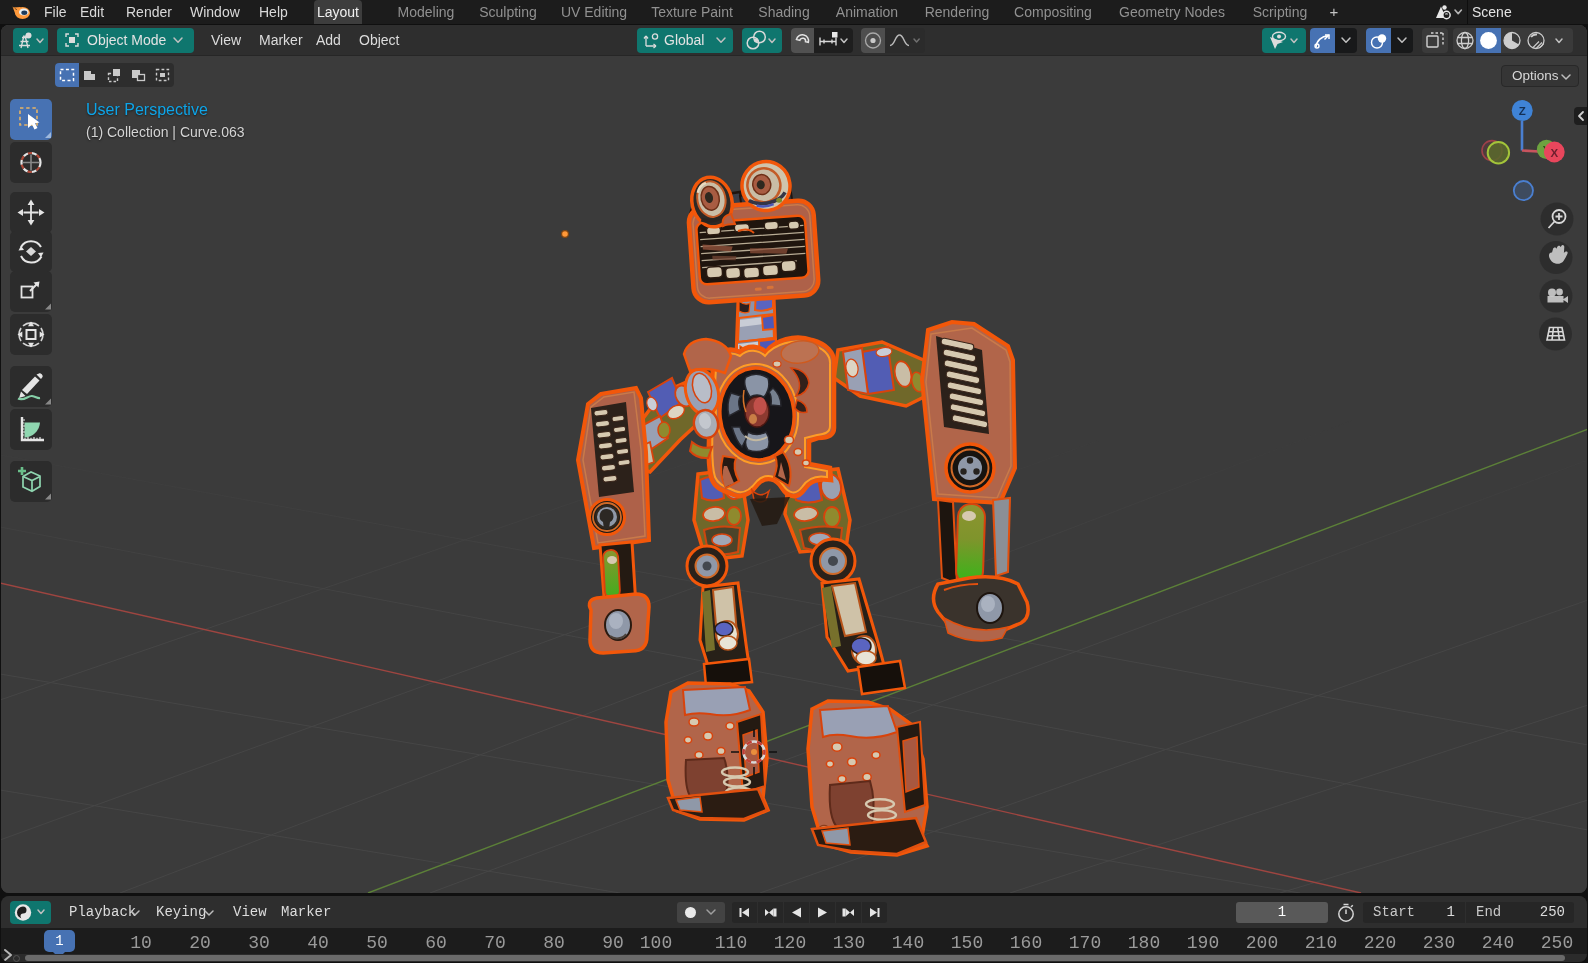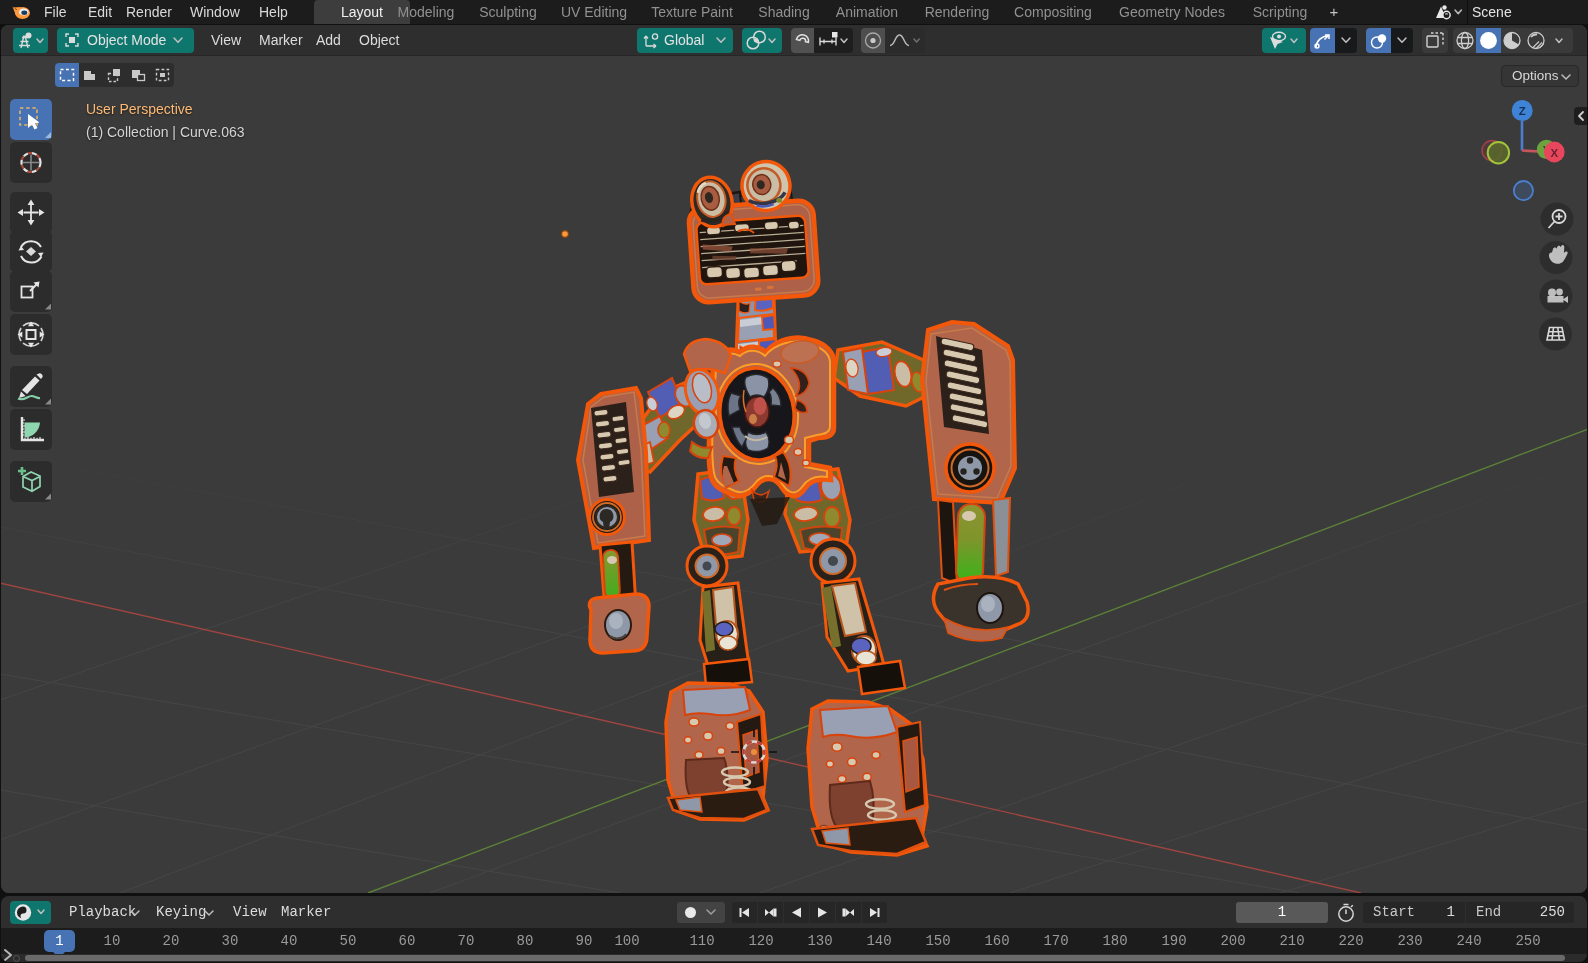--- a/index.html
+++ b/index.html
@@ -23,39 +23,39 @@
   .ovl{z-index:6;}
   
   .tbtn{position:absolute;left:9px;width:42px;height:41px;background:#2c2c2c;border-radius:5px;z-index:6;}
   .tbtn.act{background:#4772b3;}
   
   #tl{position:absolute;left:1px;top:896px;width:1586px;height:66px;background:#1d1d1d;
     border-radius:8px;overflow:hidden;font-family:Liberation Mono, monospace;}
   #tlhead{position:absolute;left:0;top:0;width:100%;height:32px;background:#2e2e2e;color:#dcdcdc;font-size:14px;}
   #ruler{position:absolute;left:0;top:32px;width:100%;height:26px;background:#1c1c1c;}
   #tlscroll{position:absolute;left:0;top:58px;width:100%;height:8px;background:#2b2b2b;}
-  .fr{position:absolute;top:5px;color:#9a9a9a;font-size:14px;transform:translateX(-50%);}
+  .fr{position:absolute;top:5px;color:#9a9a9a;font-size:18px;transform:translateX(-50%);margin-left:29px;}
   .tp{position:absolute;top:6px;width:25px;height:21px;background:#262626;}
 </style>
 </head>
 <body>
 
 <div id="topbar">
   <svg class="abs" style="left:10px;top:3px" width="21" height="18" viewBox="0 0 21 18">
     <path d="M3,4.5 L11,4 L8.2,6.8 Z M2.5,3.5 L9.5,9.8 L5.5,11.5 Z" fill="#ff9a3c"></path>
     <ellipse cx="12.5" cy="10" rx="7.5" ry="6" fill="#ff9a3c"></ellipse>
     <ellipse cx="13.8" cy="9" rx="4.8" ry="3.6" fill="#e9f0f4"></ellipse>
     <ellipse cx="14.3" cy="9.8" rx="3" ry="2.2" fill="#1e3c5c"></ellipse>
   </svg>
   <span class="menu" style="left:44px">File</span>
-  <span class="menu" style="left:88px">Edit</span>
+  <span class="menu" style="left:80px">Edit</span>
   <span class="menu" style="left:126px">Render</span>
   <span class="menu" style="left:190px">Window</span>
   <span class="menu" style="left:259px">Help</span>
-  <span class="tab active" style="left:314px;width:96px">Layout</span>
+  <span class="tab active" style="left:314px;width:48px">Layout</span>
   <span class="tab" style="left:393px;width:66px">Modeling</span>
   <span class="tab" style="left:474px;width:68px">Sculpting</span>
   <span class="tab" style="left:557px;width:74px">UV Editing</span>
   <span class="tab" style="left:647px;width:90px">Texture Paint</span>
   <span class="tab" style="left:753px;width:62px">Shading</span>
   <span class="tab" style="left:831px;width:72px">Animation</span>
   <span class="tab" style="left:921px;width:72px">Rendering</span>
   <span class="tab" style="left:1010px;width:86px">Compositing</span>
   <span class="tab" style="left:1113px;width:118px">Geometry Nodes</span>
   <span class="tab" style="left:1248px;width:64px">Scripting</span>
@@ -577,21 +577,21 @@
       <path d="M29,8 h7 v3 h4 v6 h-11 Z" fill="#c9c9c9"></path>
       <rect x="53.5" y="10.5" width="9" height="8" fill="none" stroke="#c9c9c9" stroke-width="1.4" stroke-dasharray="2.6 2"></rect>
       <rect x="58" y="6" width="7" height="7" fill="#c9c9c9"></rect>
       <path d="M77,7 h8 v4 h-3 v4 h-5 Z" fill="#c9c9c9"></path>
       <rect x="82.5" y="11.5" width="7" height="6" fill="none" stroke="#c9c9c9" stroke-width="1.3"></rect>
       <rect x="101.5" y="6.5" width="12" height="11" fill="none" stroke="#c9c9c9" stroke-width="1.4" stroke-dasharray="2.8 2.2"></rect>
       <rect x="105" y="10" width="5" height="4" fill="#c9c9c9"></rect>
     </svg>
   </div>
 
-  <div class="abs ovl" style="left:85px;top:76px;color:#fdba74;font-size:14px;text-shadow:0 1px 2px rgba(0,0,0,.55)">User Perspective</div>
+  <div class="abs ovl" style="left:85px;top:76px;color:#0ea5e9;font-size:16px;text-shadow:0 1px 2px rgba(0,0,0,.55)">User Perspective</div>
   <div class="abs ovl" style="left:85px;top:99px;color:#d4d4d4;font-size:14px;text-shadow:0 1px 2px rgba(0,0,0,.55)">(1) Collection | Curve.063</div>
 
   <div class="abs ovl" style="left:1500px;top:40px;width:78px;height:22px;background:#353535;border:1px solid #282828;border-radius:4px;color:#d8d8d8;font-size:13.5px;line-height:20px;padding-left:10px">Options
     <svg class="abs" style="left:58px;top:7px" width="12" height="9" viewBox="0 0 12 9">
       <path d="M2,2 l4,4 4,-4" stroke="#bdbdbd" stroke-width="1.5" fill="none" stroke-linecap="round" stroke-linejoin="round"></path>
     </svg>
   </div>
 
   <div class="abs ovl" style="left:1573px;top:82px;width:15px;height:18px;background:#1e1e1e;border-radius:4px 0 0 4px">
     <svg width="15" height="18" viewBox="0 0 15 18">

